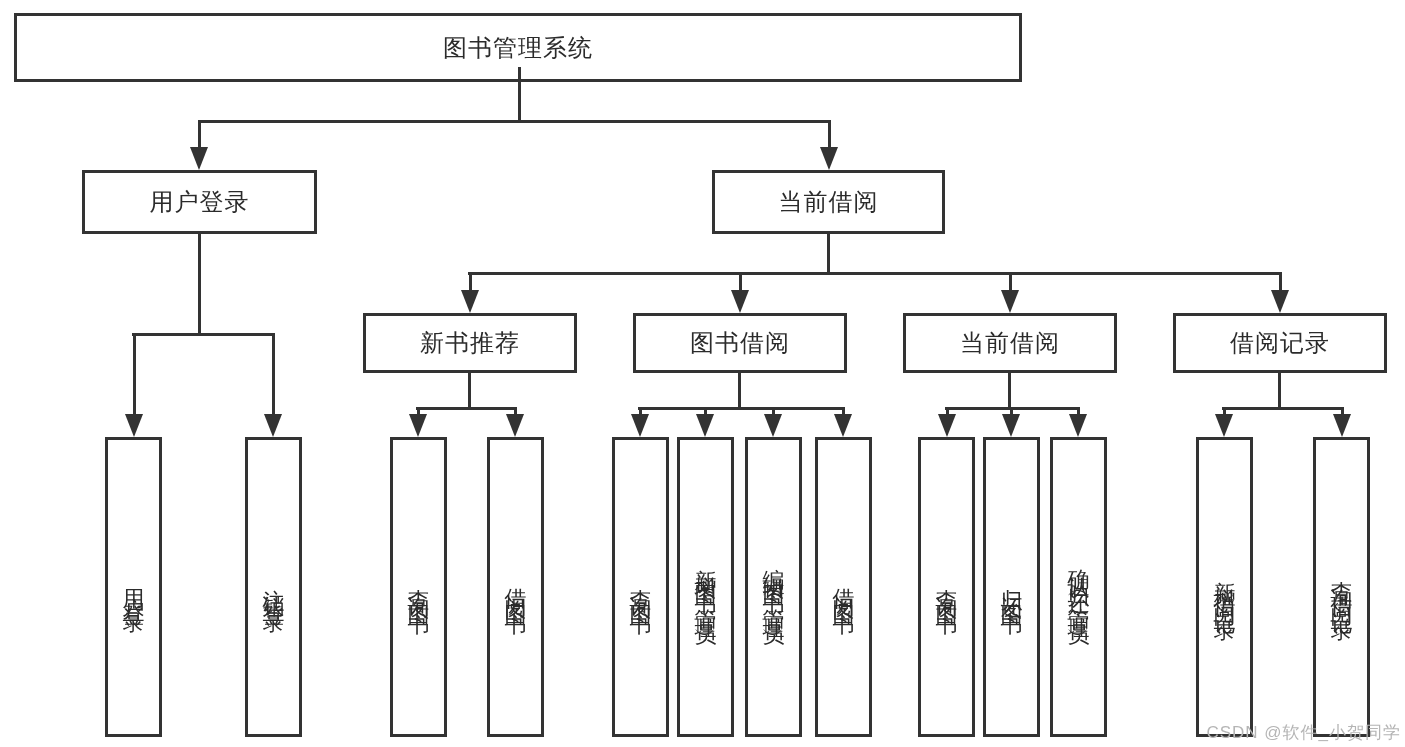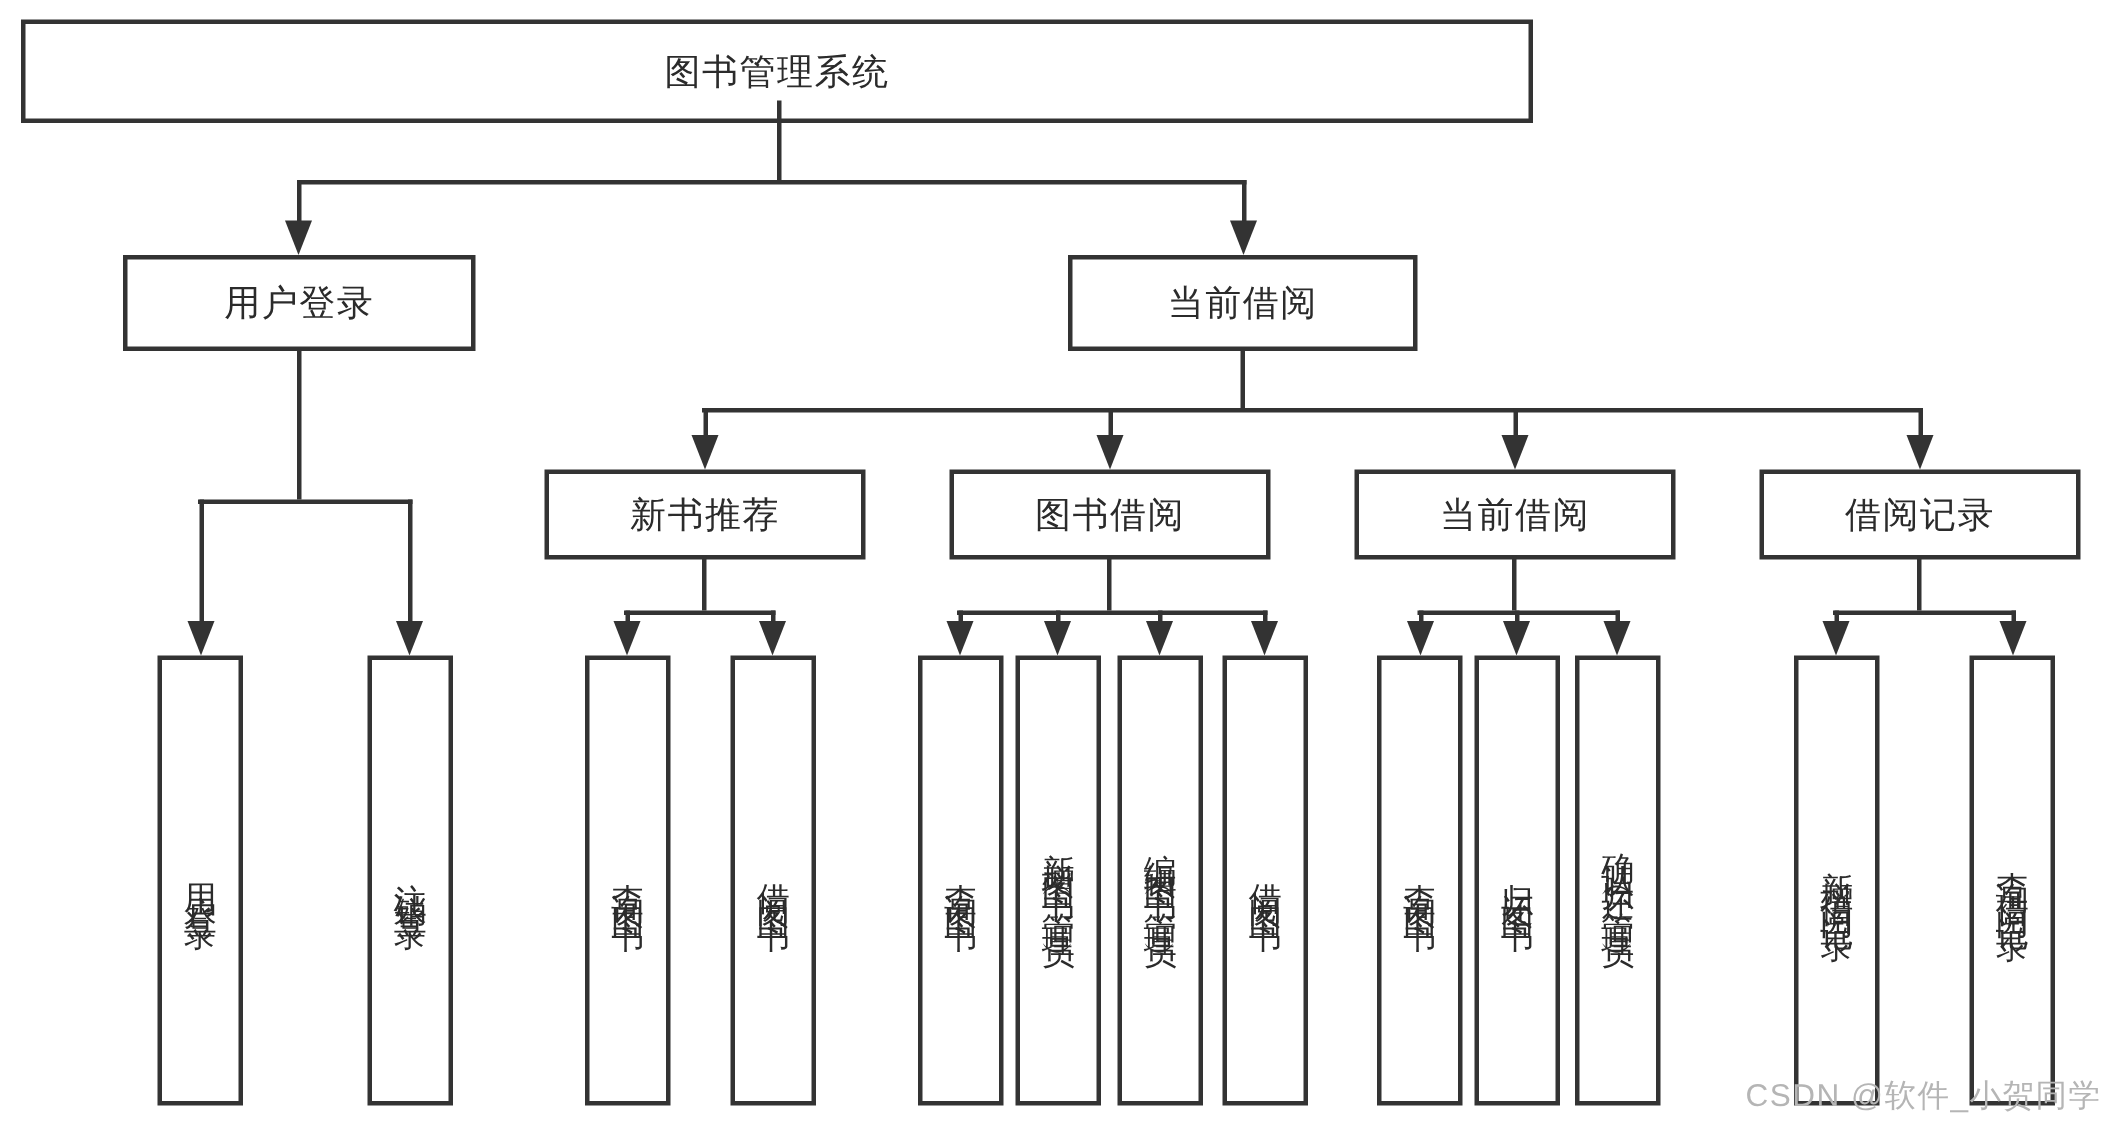--- a/index.html
+++ b/index.html
@@ -48,21 +48,21 @@
     left: 1px; bottom: 0;
     width: 0; height: 0;
     border-left: 9px solid transparent;
     border-right: 9px solid transparent;
     border-top: 23px solid #333333;
   }
   .watermark {
     position: absolute;
     right: 4px;
     bottom: 3px;
-    font-size: 21px;
+    font-size: 17px;
     color: #b5b5b5;
     letter-spacing: 1px;
     z-index: 10;
   }
 </style>
 </head>
 <body>
 
 <div class="canvas">
 

